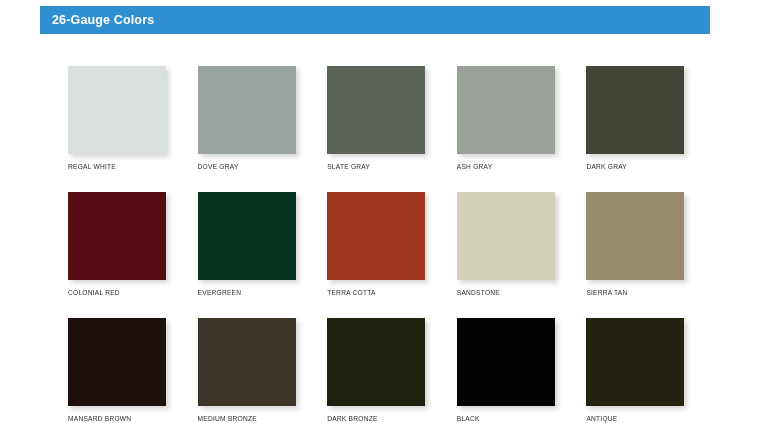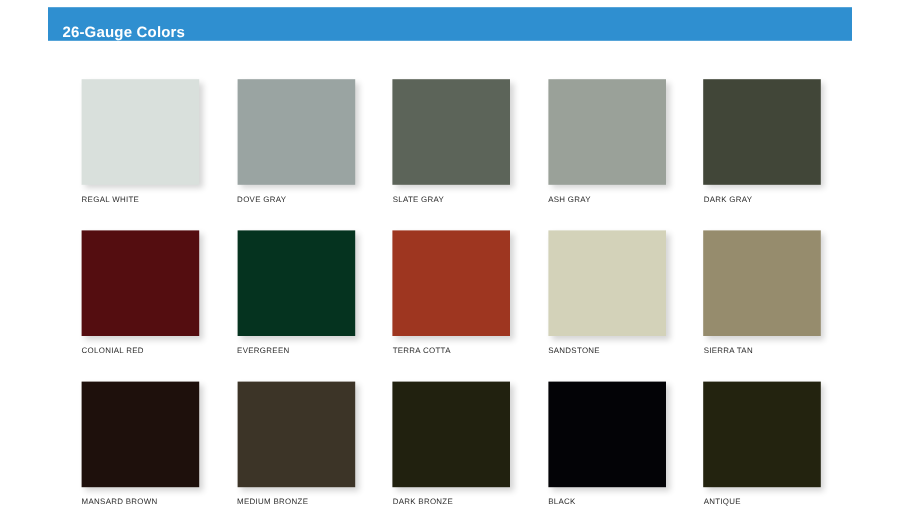--- a/index.html
+++ b/index.html
@@ -23,21 +23,21 @@
 
   
   .header-bar {
     position: absolute;
     left: 40px;
     top: 6px;
     width: 670px;
     height: 28px;
     background: #2f8fd0;
     display: flex;
-    align-items: flex-end;
+    align-items: center;
   }
   .header-title {
     color: #ffffff;
     font-size: 12.5px;
     font-weight: bold;
     letter-spacing: 0.15px;
     padding-left: 12px;
     white-space: nowrap;
   }
 

